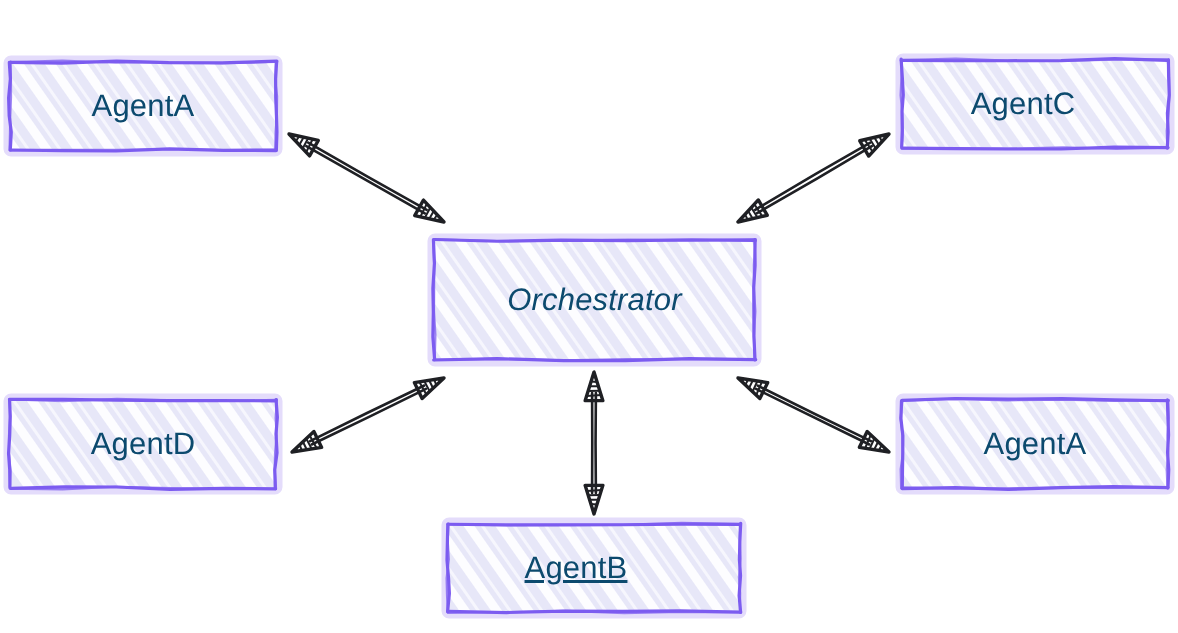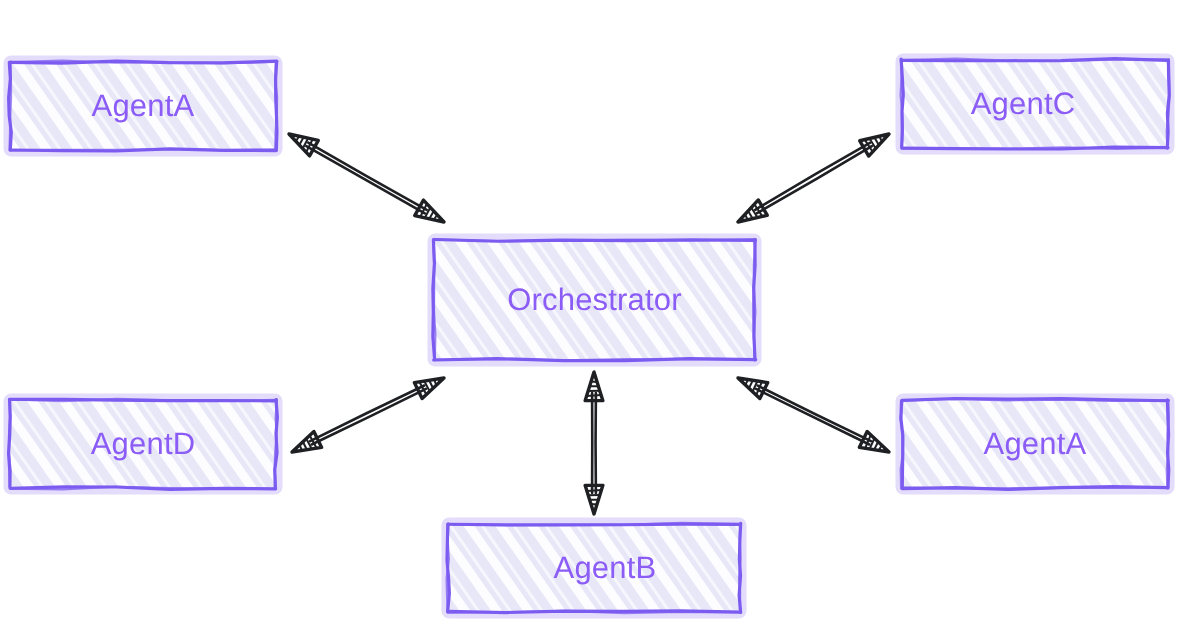--- a/index.html
+++ b/index.html
@@ -23,21 +23,21 @@
     height: 633px;
   }
   .node-label {
     position: absolute;
     display: flex;
     align-items: center;
     justify-content: center;
     font-family: "Liberation Sans", "DejaVu Sans", sans-serif;
     font-size: 31px;
     font-weight: 400;
-    color: #8b5cf6;
+    color: #0c4a6e;
     letter-spacing: 0.2px;
     white-space: nowrap;
     pointer-events: none;
     text-rendering: geometricPrecision;
   }
 </style>
 </head>
 <body>
 
 <div id="canvas">
@@ -210,16 +210,16 @@
           <line x1="586.61" y1="395.88" x2="601.15" y2="395.12" stroke="#1f2024" stroke-width="2.0" stroke-linecap="round"></line>
         </g>
       </g>
   </svg>
 
   <div id="labels-layer">
       <div class="node-label" style="left: 10px; top: 62px; width: 266px; height: 88px;">AgentA</div>
       <div class="node-label" style="left: 902px; top: 60px; width: 242px; height: 88px;">AgentC</div>
       <div class="node-label" style="left: 10px; top: 400px; width: 266px; height: 88px;">AgentD</div>
       <div class="node-label" style="left: 902px; top: 400px; width: 266px; height: 88px;">AgentA</div>
-      <div class="node-label" style="left: 434px; top: 240px; width: 321px; height: 120px;">Orchestrator</div>
-      <div class="node-label" style="left: 459px; top: 524px; width: 292px; height: 88px;">AgentB</div>
+      <div class="node-label" style="left: 434px; top: 240px; width: 321px; height: 120px; font-style: italic;">Orchestrator</div>
+      <div class="node-label" style="left: 430px; top: 524px; width: 292px; height: 88px; text-decoration: underline;">AgentB</div>
     </div>
 </div>
 
 </body></html>

